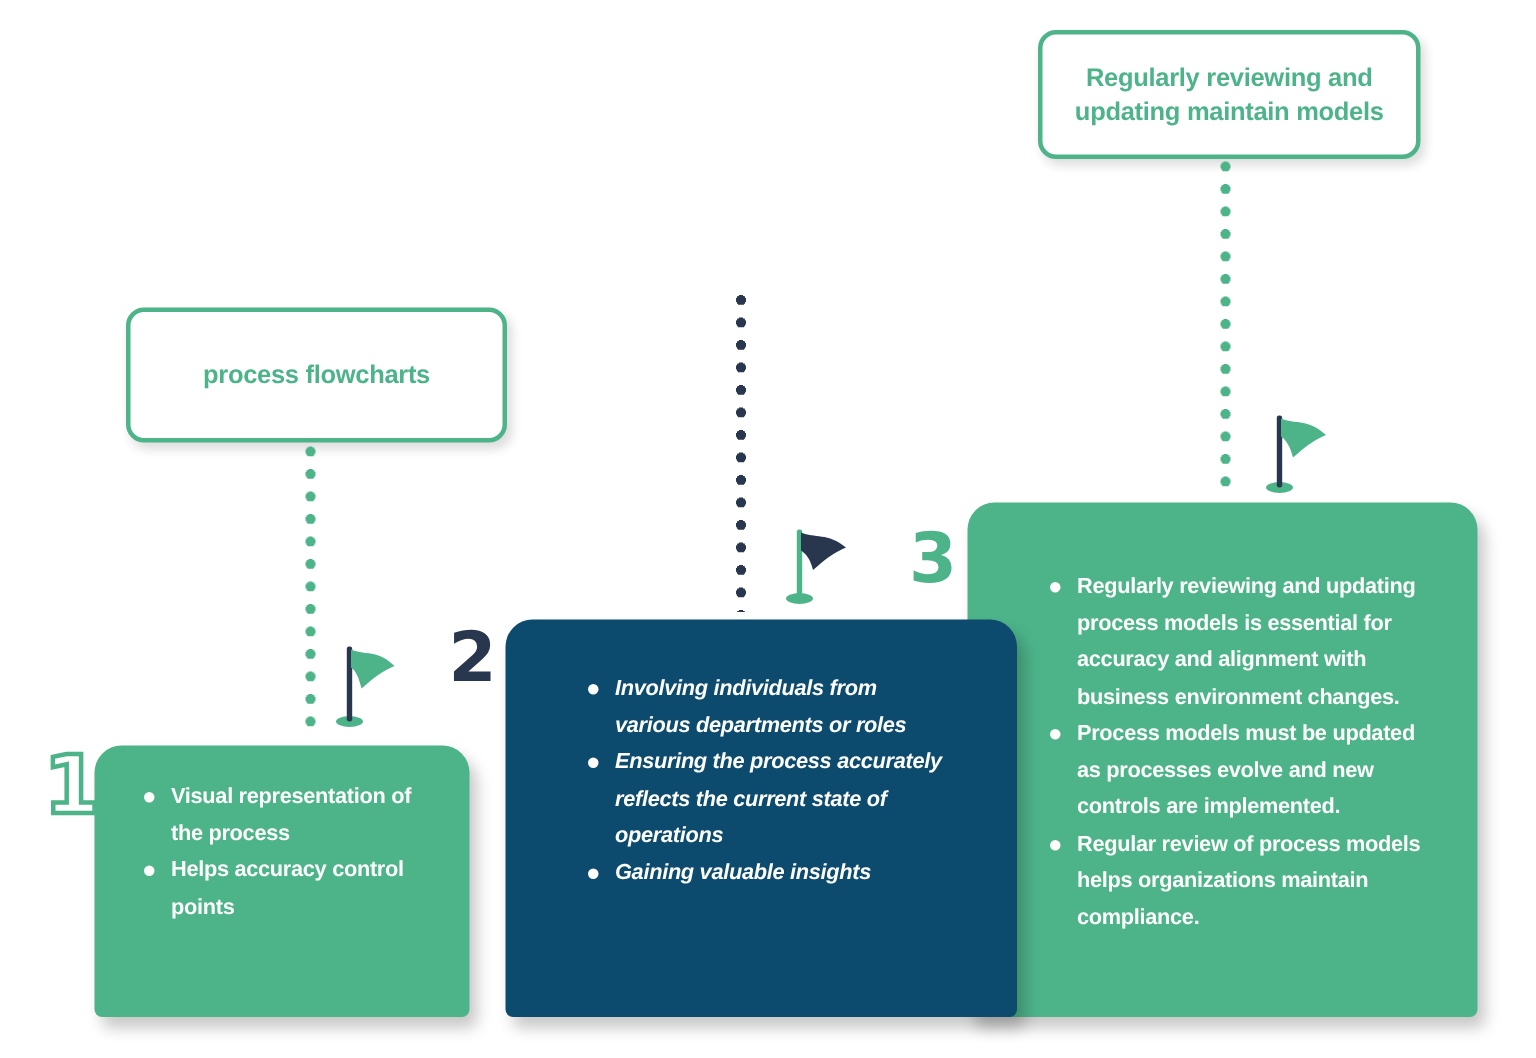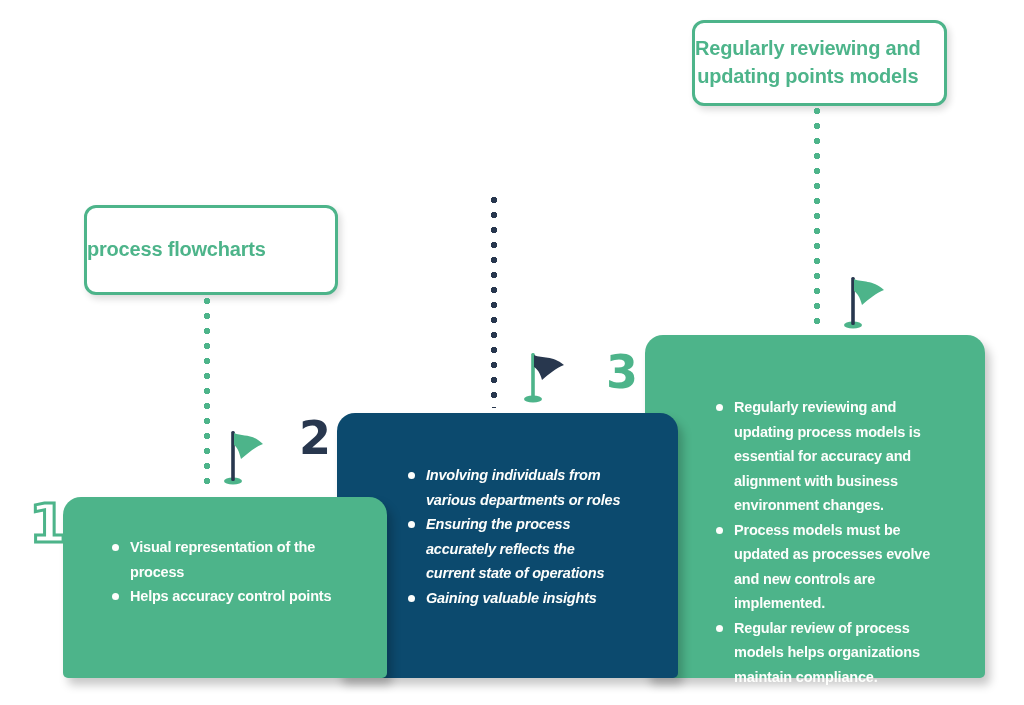--- a/index.html
+++ b/index.html
@@ -2,22 +2,22 @@
 <html><head>
 <meta charset="utf-8">
 <style>
   html,body{margin:0;padding:0;background:#ffffff;}
   body{width:1024px;height:705px;font-family:"Liberation Sans",sans-serif;}
   .canvas{position:relative;width:1024px;height:705px;background:#ffffff;overflow:hidden;}
 
   
   .label-box{
     position:absolute;background:#ffffff;border-radius:12px;
-    display:flex;align-items:center;text-align:center;
-    font-weight:700;font-size:20px;line-height:1.38;letter-spacing:-0.2px;
+    display:flex;align-items:center;justify-content:center;text-align:center;
+    font-weight:700;font-size:17px;line-height:1.38;letter-spacing:-0.2px;
     box-shadow:3px 4px 7px rgba(0,0,0,0.14);
   }
   .label-box.green{border:3px solid #4db48a;color:#4db48a;}
   .label-box.navy{border:3px solid #28374e;color:#28374e;}
   .label-1{left:84px;top:205px;width:248px;height:84px;}
   .label-2{left:372px;top:112px;width:258px;height:76px;}
   .label-3{left:692px;top:20px;width:249px;height:80px;}
 
   
   .connector{position:absolute;width:8px;background-repeat:repeat-y;background-position:center top;}
@@ -28,25 +28,25 @@
   .connector-3{left:813px;top:107px;height:224px;}
 
   
   .step-block{
     position:absolute;border-radius:18px 18px 5px 5px;
     box-shadow:5px 7px 10px rgba(0,0,0,0.22);
     color:#fdfefc;
   }
   .step-block.green{background:#4db48a;}
   .step-block.navy{background:#0c4a6e;font-style:italic;}
-  .step-1{left:63px;top:497px;width:324px;height:181px;z-index:3;padding:22px 20px 0 30px;box-sizing:border-box;}
+  .step-1{left:63px;top:497px;width:250px;height:181px;z-index:3;padding:22px 20px 0 30px;box-sizing:border-box;}
   .step-2{left:337px;top:413px;width:341px;height:265px;z-index:2;padding:34px 40px 0 52px;box-sizing:border-box;}
   .step-3{left:645px;top:335px;width:340px;height:343px;z-index:1;padding:44px 36px 0 52px;box-sizing:border-box;}
 
-  .bullets{list-style:none;margin:16px;padding:0;font-size:14.5px;font-weight:700;line-height:24.5px;letter-spacing:-0.2px;}
+  .bullets{list-style:none;margin:0;padding:0;font-size:14.5px;font-weight:700;line-height:24.5px;letter-spacing:-0.2px;}
   .bullets li{position:relative;padding-left:21px;}
   .bullets li::before{content:"";position:absolute;left:3px;top:9px;width:7px;height:7px;border-radius:50%;background:#fdfefc;}
 
   
   .step-number{position:absolute;z-index:4;}
   .step-number text{font-family:"DejaVu Sans",sans-serif;font-weight:700;}
   .num-1{left:28px;top:490px;}
   .num-2{left:293px;top:410px;}
   .num-3{left:600px;top:344px;}
   .num-1 text{fill:#ffffff;stroke:#4db48a;stroke-width:3px;font-size:54px;}
@@ -65,21 +65,21 @@
 <div class="canvas">
 
   <div class="label-box green label-1">
     <div>
       <div>process flowcharts</div>
     </div>
   </div>
   <div class="label-box green label-3">
     <div>
       <div>Regularly reviewing and</div>
-      <div>updating points models</div>
+      <div>updating maintain models</div>
     </div>
   </div>
 
   <div class="connector green connector-1"></div>
   <div class="connector navy connector-2"></div>
   <div class="connector green connector-3"></div>
 
   <svg class="step-number num-1" width="40" height="62" viewBox="0 0 40 62">
     <text x="20" y="52" text-anchor="middle">1</text>
   </svg>

